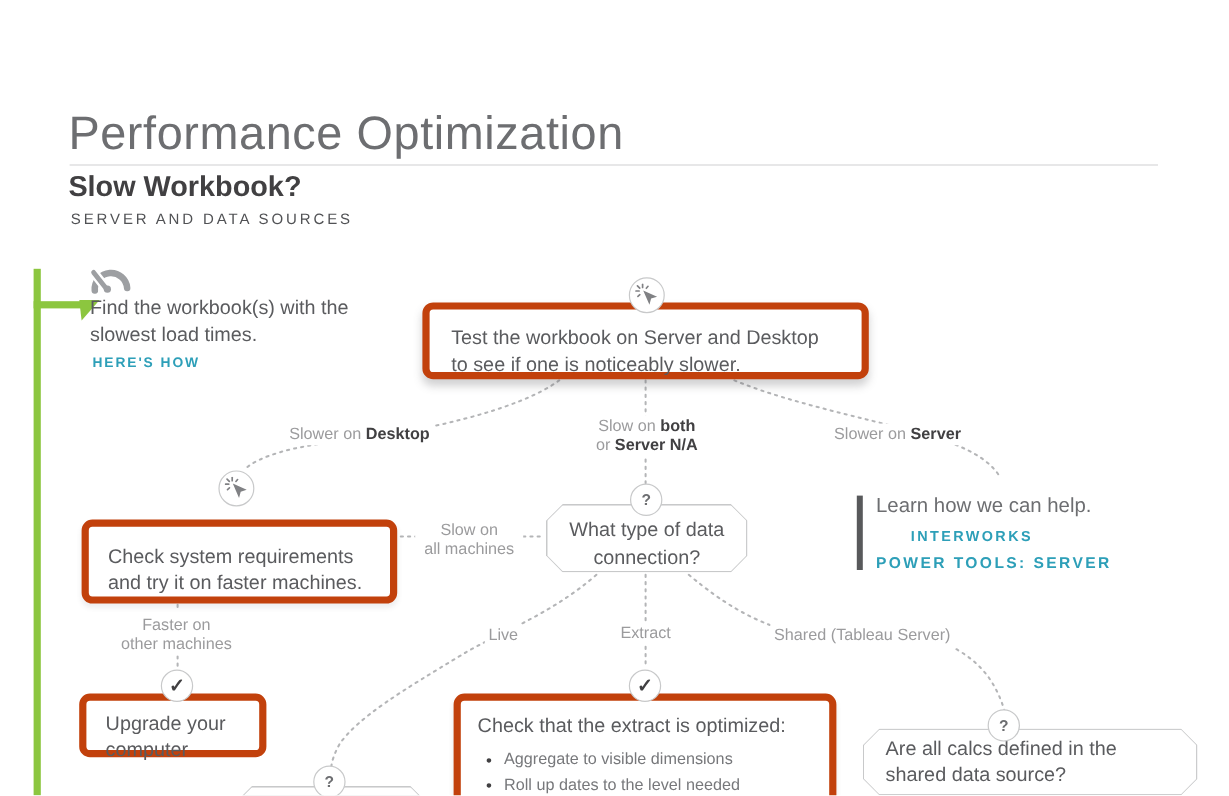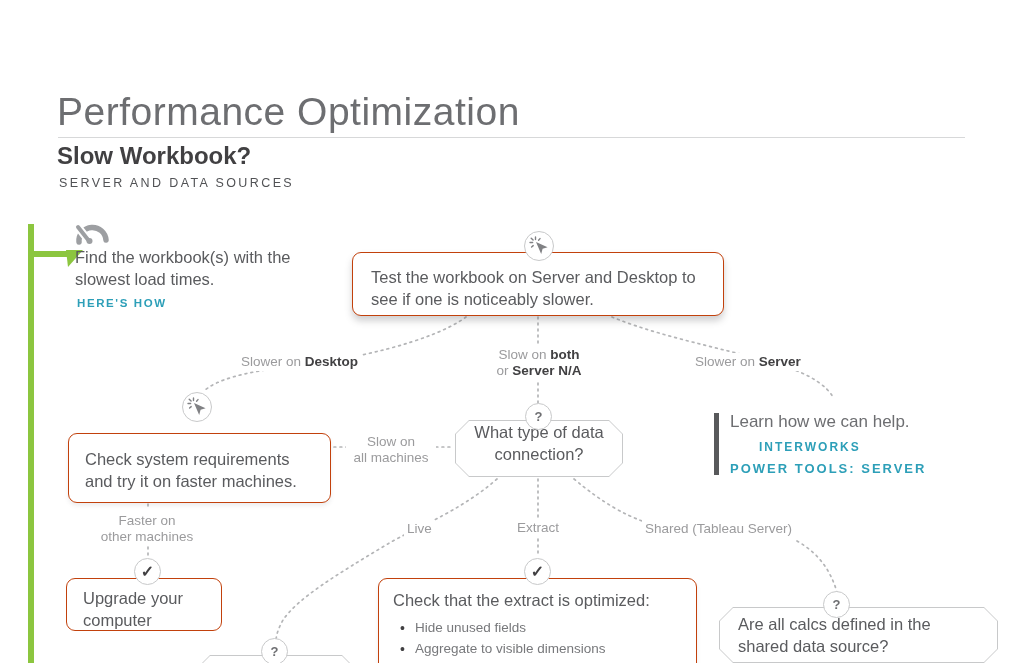--- a/index.html
+++ b/index.html
@@ -19,21 +19,21 @@
 
   
   .intro-text { position:absolute; left:75px; top:247px; width:250px; font-size:16.5px; line-height:1.32; color:#5a5b5e; }
   .intro-link { position:absolute; left:77px; top:297px; font-size:11.5px; font-weight:700; letter-spacing:1.6px; color:#2D9FB8; text-decoration:none; cursor:pointer; }
 
   
   .connectors { position:absolute; left:0; top:0; z-index:1; }
   .connectors path { fill:none; stroke:#b4b5b7; stroke-width:1.7; stroke-dasharray:1.8 4.2; stroke-linecap:round; }
 
   
-  .action-box { position:absolute; z-index:2; background:#ffffff; border:1px solid #c2410c; border-radius:9px;
+  .action-box { position:absolute; z-index:2; background:#ffffff; border:6px solid #c2410c; border-radius:9px;
                 color:#5a5b5e; font-size:16.5px; line-height:1.35; }
   .shadowed { box-shadow:0 5px 7px rgba(90,91,94,0.28); }
   .soft-shadow { box-shadow:0 3px 4px rgba(90,91,94,0.10); }
 
   .chamfer-outer { position:absolute; z-index:2; background:#c8c9ca;
     clip-path:polygon(14px 0, calc(100% - 14px) 0, 100% 14px, 100% calc(100% - 14px), calc(100% - 14px) 100%, 14px 100%, 0 calc(100% - 14px), 0 14px); }
   .chamfer-inner { position:absolute; inset:1px; background:#ffffff; color:#5a5b5e; font-size:16.5px; line-height:1.35;
     clip-path:polygon(13px 0, calc(100% - 13px) 0, 100% 13px, 100% calc(100% - 13px), calc(100% - 13px) 100%, 13px 100%, 0 calc(100% - 13px), 0 13px); }
 
   
@@ -138,21 +138,21 @@
       </g>
     </svg>
   </div>
 
   <div class="lbl center" style="left:346px;top:433px;width:90px;">
     <span>Slow on</span><br>
     <span>all machines</span>
   </div>
 
   <div class="chamfer-outer" style="left:455px;top:420px;width:168px;height:57px;">
-    <div class="chamfer-inner" style="display:flex;align-items:flex-start;justify-content:center;text-align:center;">
+    <div class="chamfer-inner" style="display:flex;align-items:flex-end;justify-content:center;text-align:center;">
       <span>What type of data connection?</span>
     </div>
   </div>
   <div class="badge q" style="left:525px;top:403px;">
       <span>?</span>
     </div>
 
   <div class="help-bar"></div>
   <div class="help-text">Learn how we can help.</div>
   <a class="help-link1">INTERWORKS</a>
@@ -170,21 +170,20 @@
   <div class="action-box" style="left:66px;top:578px;width:156px;height:53px;padding:8px 16px;">
     <span>Upgrade your computer</span>
   </div>
   <div class="badge ck" style="left:134px;top:558px;">
       <span>✓</span>
     </div>
 
   <div class="action-box soft-shadow" style="left:378px;top:578px;width:319px;height:96px;padding:10px 14px;">
     <div class="extract-title">Check that the extract is optimized:</div>
     <ul class="extract-bullets">
-      <li>Hide unused fields</li>
       <li>Aggregate to visible dimensions</li>
       <li>Roll up dates to the level needed</li>
     </ul>
   </div>
   <div class="badge ck" style="left:524px;top:558px;">
       <span>✓</span>
     </div>
 
   <div class="chamfer-outer" style="left:719px;top:607px;width:279px;height:56px;">
     <div class="chamfer-inner" style="display:flex;align-items:center;padding:4px 18px;">

